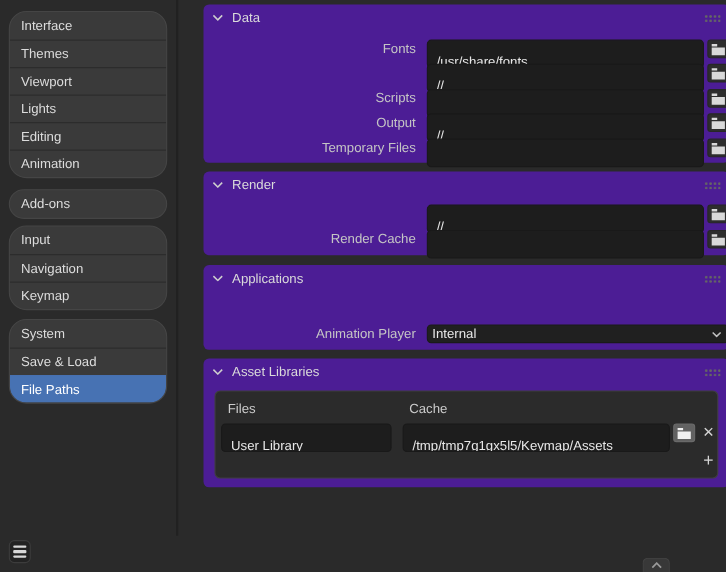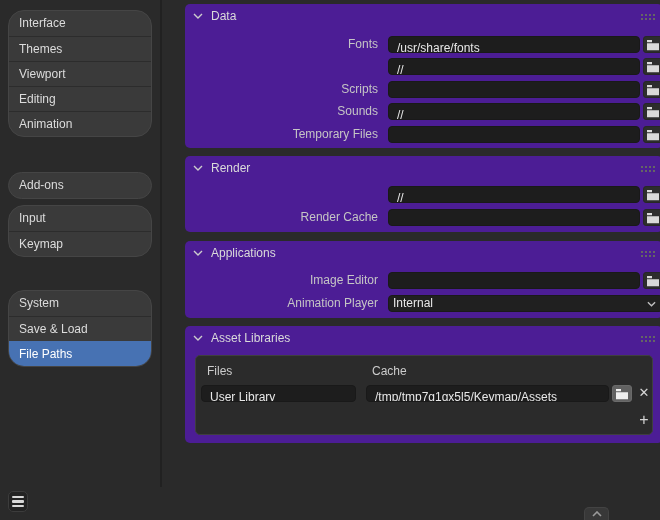--- a/index.html
+++ b/index.html
@@ -42,21 +42,21 @@
   .chev { display:block; }
 
   .prow { position:absolute; left:10px; width:458px; height:17px; }
   .prow-label {
     position:absolute; left:0; top:0; width:183px; height:17px;
     line-height:17px; text-align:right; color:#c5c5c5; white-space:nowrap;
   }
   .field {
     position:absolute; top:0; height:17px;
     background:#1d1d1d; border:1px solid #191919; border-radius:4px;
-    color:#e8e8e8; line-height:15px; padding:4px 8px;
+    color:#e8e8e8; line-height:15px; padding:12px 8px;
     white-space:nowrap; overflow:hidden;
   }
   .field.main { left:193px; width:252px; }
   .folder-btn {
     position:absolute; left:448px; top:0; width:20px; height:17px;
     background:#2d2d2d; border:1px solid #272727; border-radius:3px;
     display:flex; align-items:center; justify-content:center; cursor:pointer;
   }
   .folder-btn.light { background:#626262; border-color:#6a6a6a; }
   .dropdown {
@@ -97,30 +97,32 @@
 </style>
 </head>
 <body>
 
 <div class="v-divider"></div>
 
 <div class="sb-group" style="top:10px">
   <div class="sb-item">Interface</div>
   <div class="sb-item">Themes</div>
   <div class="sb-item">Viewport</div>
+  <div class="sb-item">Lights</div>
   <div class="sb-item">Editing</div>
   <div class="sb-item">Animation</div>
 </div>
 
 <div class="sb-group" style="top:172px">
   <div class="sb-item">Add-ons</div>
 </div>
 
 <div class="sb-group" style="top:205px">
   <div class="sb-item">Input</div>
+  <div class="sb-item">Navigation</div>
   <div class="sb-item">Keymap</div>
 </div>
 
 <div class="sb-group" style="top:290px">
   <div class="sb-item">System</div>
   <div class="sb-item">Save &amp; Load</div>
   <div class="sb-item active">File Paths</div>
 </div>
 
 <div class="panel" style="top:4px;height:144px">
@@ -151,21 +153,21 @@
   <div class="prow" style="top:77px">
     <span class="prow-label">Scripts</span>
     <div class="field main"></div>
     <div class="folder-btn">
       <svg width="14" height="12" viewBox="0 0 14 12">
           <path d="M1 1 h5 v2.2 h-5 z M1 4.2 h12 v7 h-12 z" fill="#d9d9d9"></path>
         </svg>
     </div>
   </div>
   <div class="prow" style="top:99px">
-    <span class="prow-label">Sounds</span>
+    <span class="prow-label">Output</span>
     <div class="field main">//</div>
     <div class="folder-btn">
       <svg width="14" height="12" viewBox="0 0 14 12">
           <path d="M1 1 h5 v2.2 h-5 z M1 4.2 h12 v7 h-12 z" fill="#d9d9d9"></path>
         </svg>
     </div>
   </div>
   <div class="prow" style="top:122px">
     <span class="prow-label">Temporary Files</span>
     <div class="field main"></div>
@@ -204,29 +206,20 @@
   </div>
 </div>
 
 <div class="panel" style="top:241px;height:77px">
   <div class="panel-header">
     <svg class="chev" width="10" height="6" viewBox="0 0 10 6">
         <polyline points="1,1 5,5 9,1" fill="none" stroke="#cdcdcd" stroke-width="1.4"></polyline>
       </svg>
     <span class="panel-title">Applications</span>
     <span class="grip"></span>
-  </div>
-  <div class="prow" style="top:31px">
-    <span class="prow-label">Image Editor</span>
-    <div class="field main"></div>
-    <div class="folder-btn">
-      <svg width="14" height="12" viewBox="0 0 14 12">
-          <path d="M1 1 h5 v2.2 h-5 z M1 4.2 h12 v7 h-12 z" fill="#d9d9d9"></path>
-        </svg>
-    </div>
   </div>
   <div class="prow" style="top:54px">
     <span class="prow-label">Animation Player</span>
     <div class="dropdown">
       <span>Internal</span>
       <svg class="dd-chev" width="9" height="6" viewBox="0 0 10 6">
           <polyline points="1,1 5,5 9,1" fill="none" stroke="#c0c0c0" stroke-width="1.5"></polyline>
         </svg>
     </div>
   </div>

